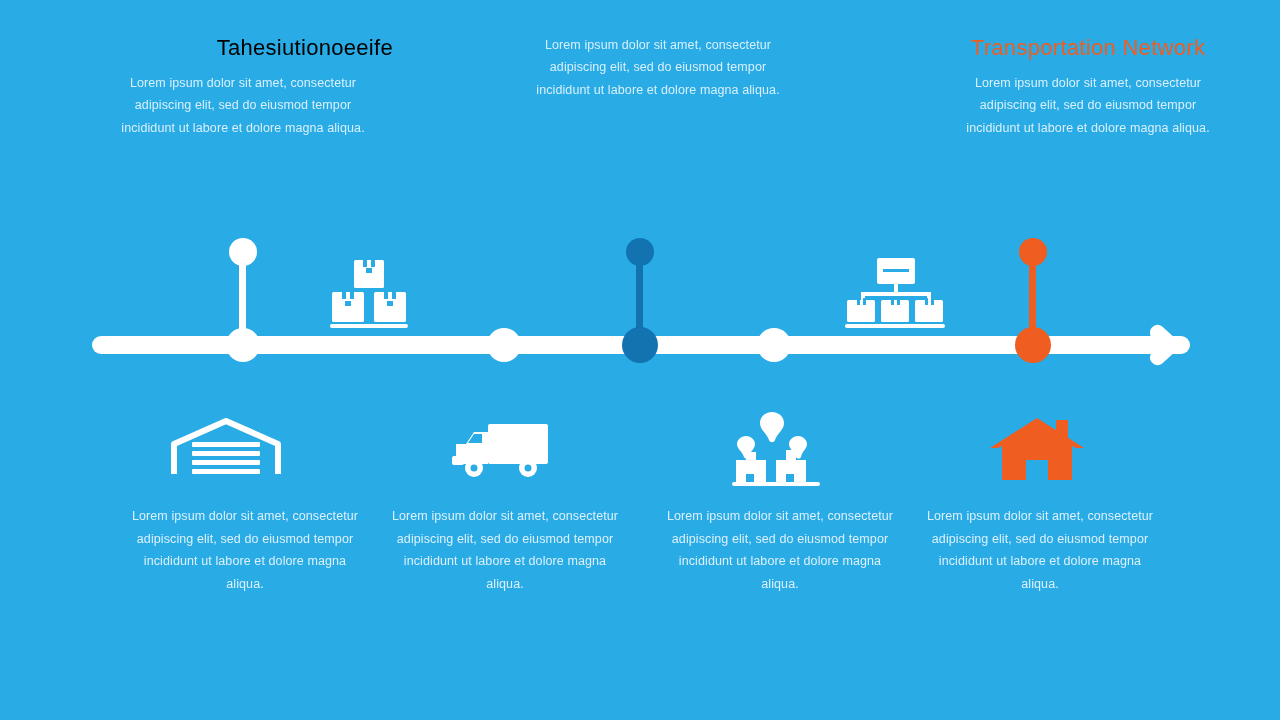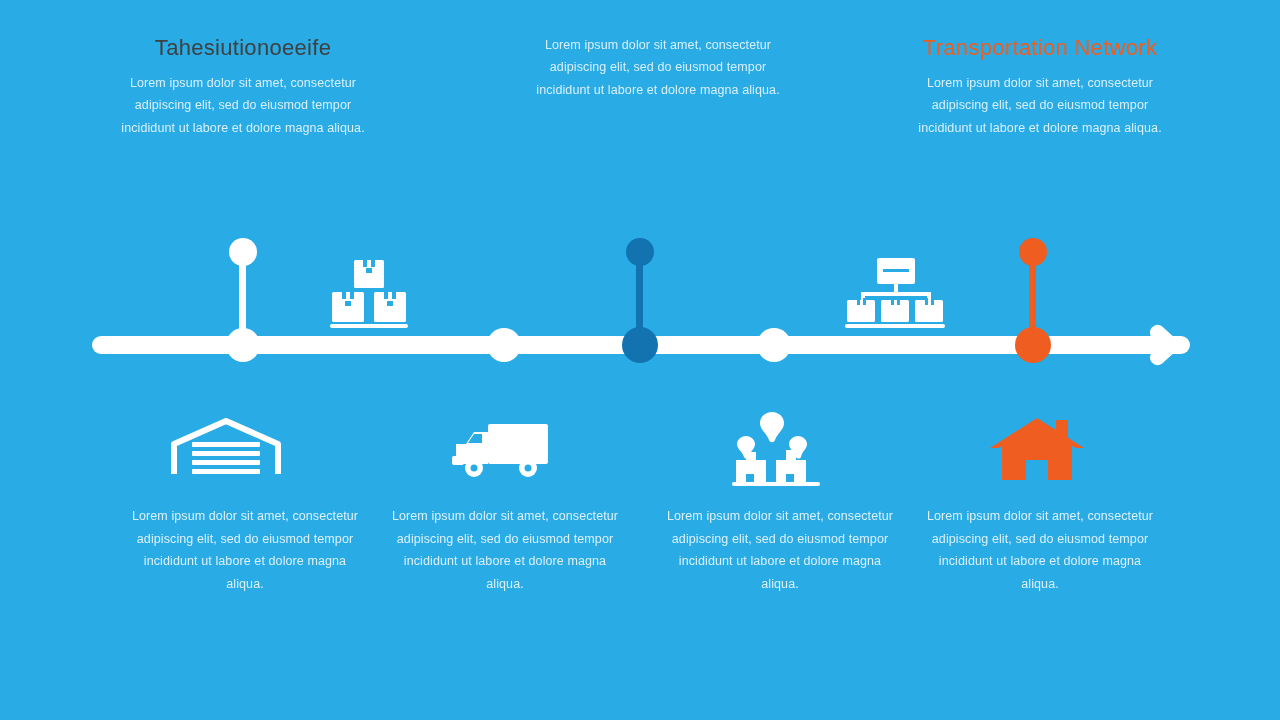--- a/index.html
+++ b/index.html
@@ -11,32 +11,32 @@
     position:relative;
     width:1280px; height:720px;
     background:#29ABE6;
     overflow:hidden;
   }
 
   
   .top-col { position:absolute; top:34px; width:300px; text-align:center; }
   .top-col.c0 { left:93px; }
   .top-col.c1 { left:508px; }
-  .top-col.c2 { left:890px; }
+  .top-col.c2 { left:938px; }
 
   .top-title {
     font-size:22px;
     font-weight:400;
     letter-spacing:.3px;
     line-height:28px;
     margin-bottom:10px;
     white-space:nowrap;
     filter:blur(.55px);
   }
-  .top-title.white { color:#404040; }
+  .top-title.white { color:#000000;text-align:right; }
   .top-title.dark  { color:#1273b0; }
   .top-title.orange{ color:#ef5d20; }
 
   .top-body {
     font-size:12.5px;
     line-height:22.4px;
     color:#d9f0fc;
     padding:0 22px;
     filter:blur(.6px);
     letter-spacing:.1px;

